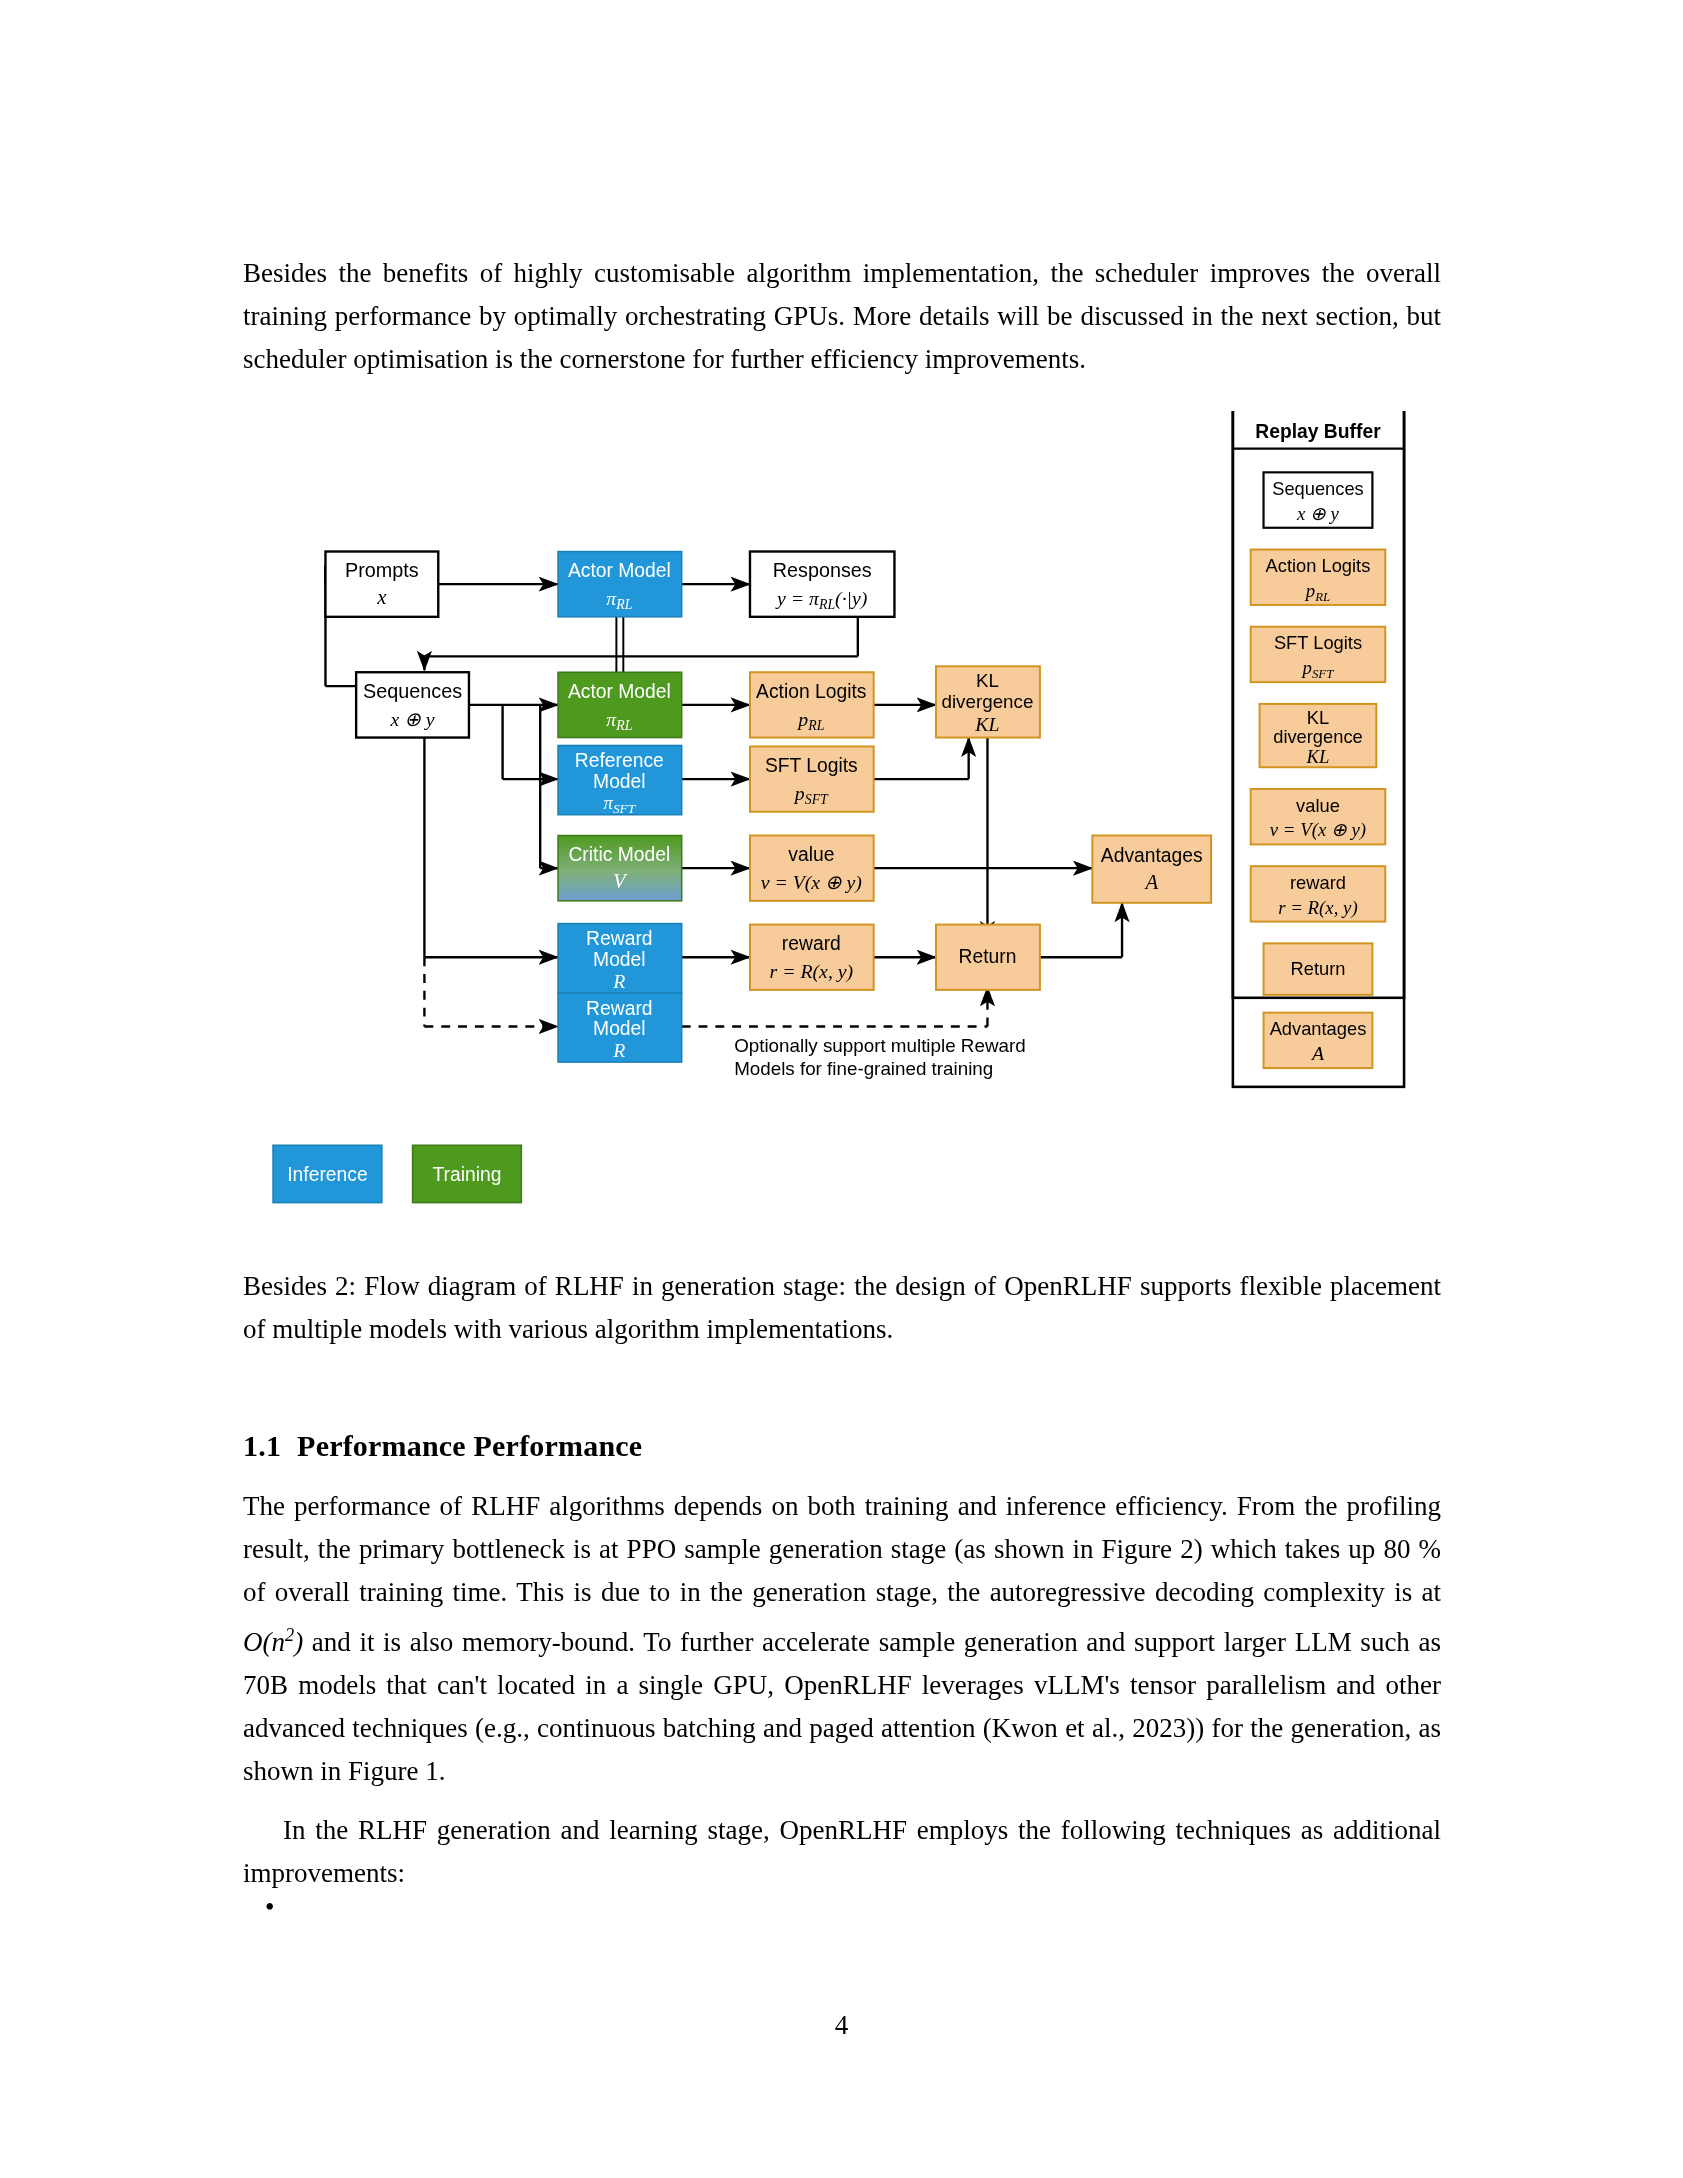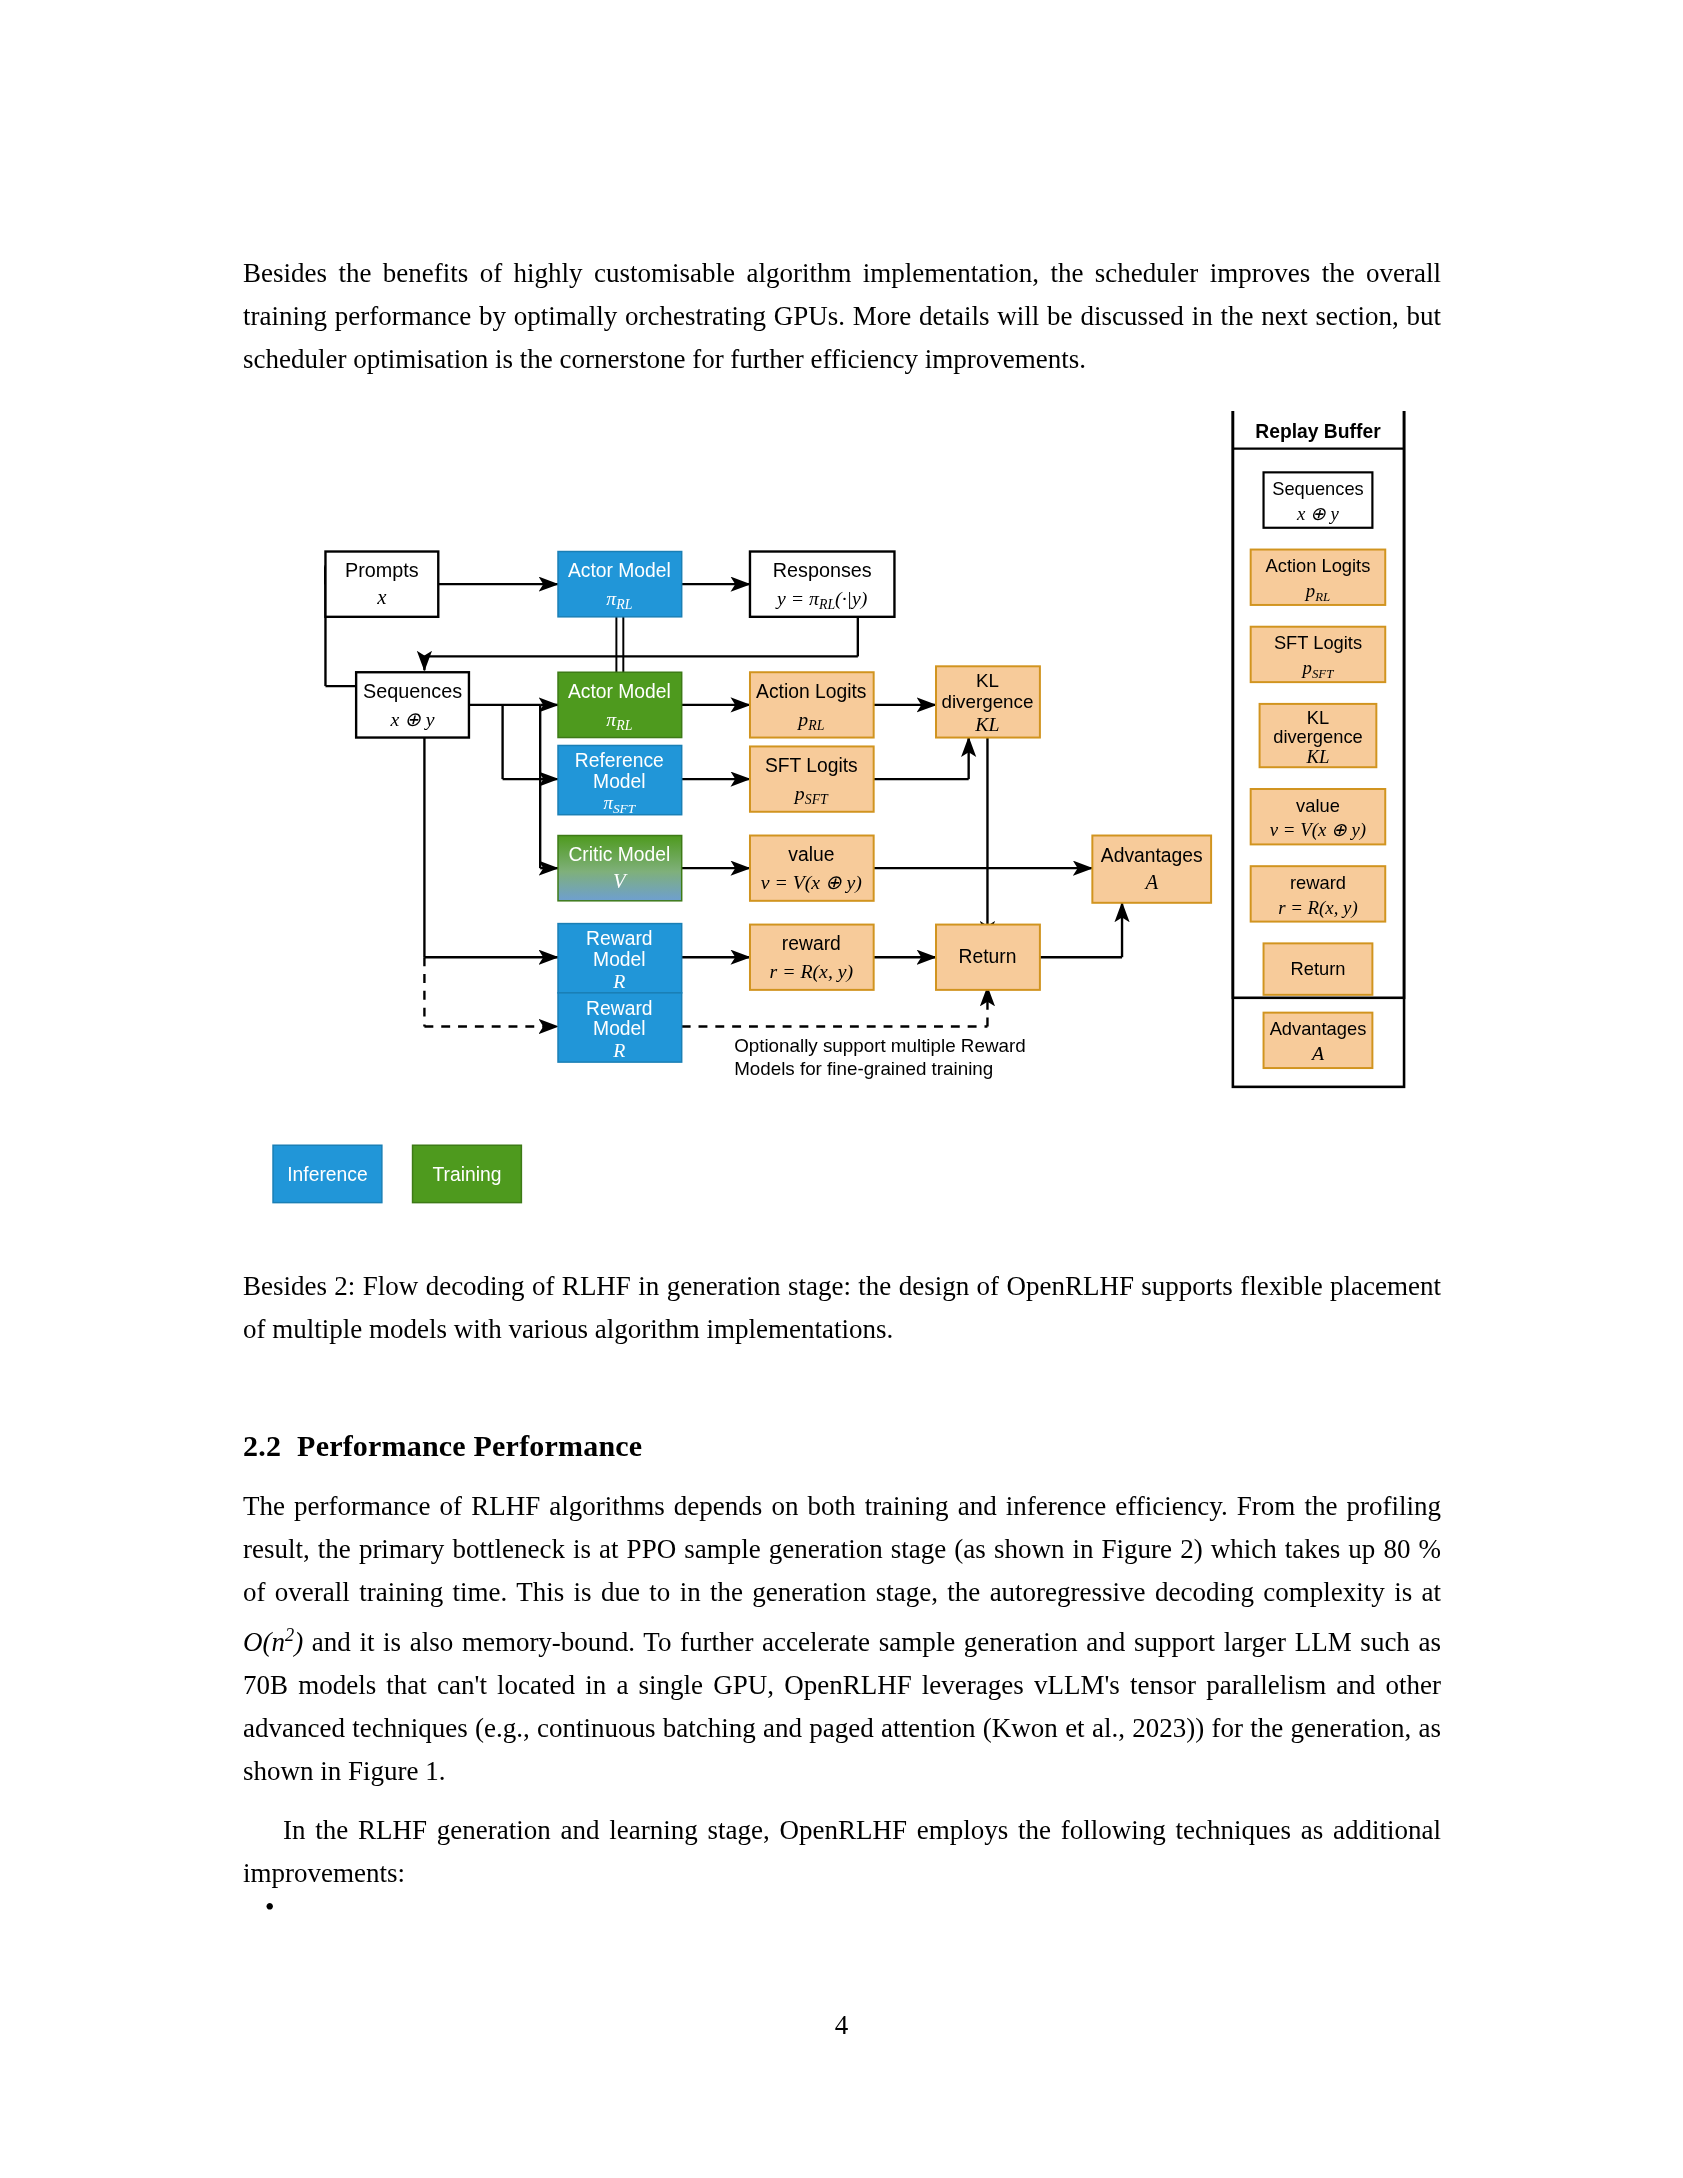--- a/index.html
+++ b/index.html
@@ -324,25 +324,25 @@
           <text x="1086" y="656" font-size="20" text-anchor="middle" fill="#000" font-family="Liberation Serif, serif" font-style="italic">A</text>
         </g>
 
         <rect x="1000" y="-7" width="173" height="690" fill="none" stroke="#000" stroke-width="2.6"></rect>
       </g>
 
     </svg>
   </div>
 
   <div class="col" style="top:1265px;">
-    <p class="caption"><span>Besides 2:</span><span> Flow decoding of RLHF in generation stage: the design of OpenRLHF supports flexible placement of multiple models with various algorithm implementations.</span></p>
+    <p class="caption"><span>Besides 2:</span><span> Flow diagram of RLHF in generation stage: the design of OpenRLHF supports flexible placement of multiple models with various algorithm implementations.</span></p>
   </div>
 
   <div class="col" style="top:1426px;">
-    <h2 class="sec"><span class="num">2.2</span><span>Performance Performance</span></h2>
+    <h2 class="sec"><span class="num">1.1</span><span>Performance Performance</span></h2>
   </div>
 
   <div class="col" style="top:1485px;">
     <p class="body"><span>The performance of RLHF algorithms depends on both training and inference efficiency. From the profiling result, the primary bottleneck is at PPO sample generation stage (as shown in Figure 2) which takes up 80 % of overall training time. This is due to in the generation stage, the autoregressive decoding complexity is at </span><span class="mathi"><span>O(n</span><sup class="sups">2</sup><span>)</span></span><span> and it is also memory-bound. To further accelerate sample generation and support larger LLM such as 70B models that can't located in a single GPU, OpenRLHF leverages vLLM's tensor parallelism and other advanced techniques (e.g., continuous batching and paged attention (Kwon et al., 2023)) for the generation, as shown in Figure 1.</span></p>
     <p class="body indent" style="margin-top:16px;">In the RLHF generation and learning stage, OpenRLHF employs the following techniques as additional improvements:</p>
   </div>
 
   <div class="col" style="top:1886px;">
     <ul class="bullets">
       <li>

